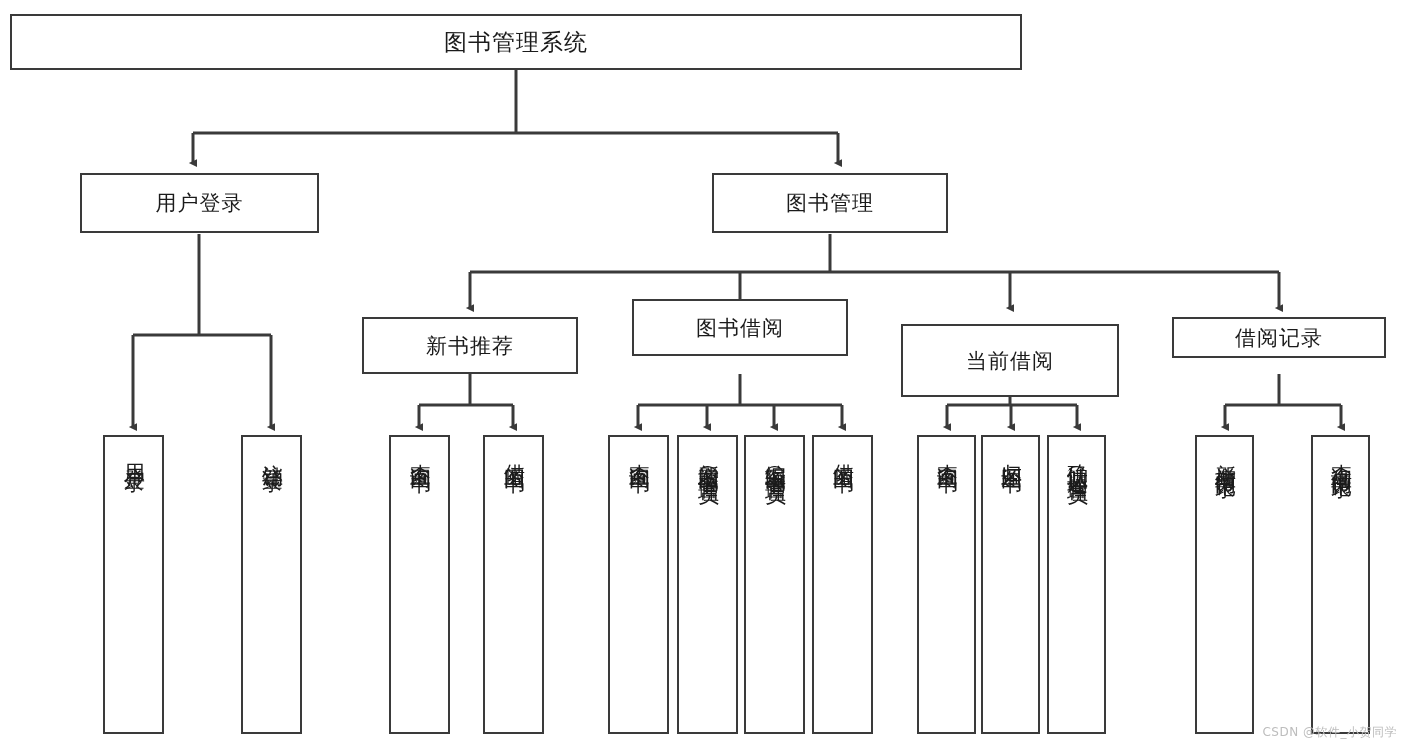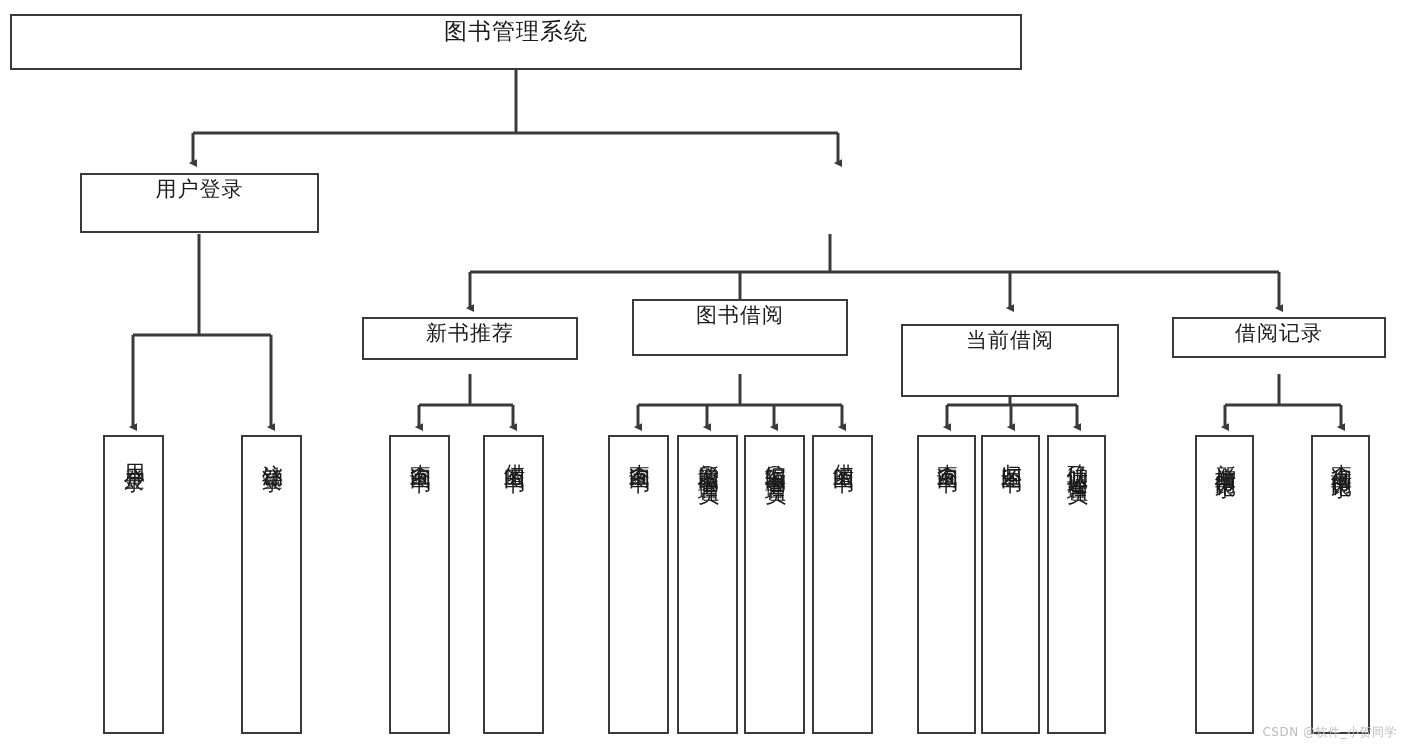--- a/index.html
+++ b/index.html
@@ -24,21 +24,21 @@
     width: 1405px;
     height: 747px;
     pointer-events: none;
   }
   .node {
     position: absolute;
     box-sizing: border-box;
     background: #ffffff;
     border: 2px solid #3a3a3a;
     display: flex;
-    align-items: flex-start;
+    align-items: center;
     justify-content: center;
     color: #1b1b1b;
     text-align: center;
   }
   .node.root {
     font-size: 23px;
     letter-spacing: 1px;
   }
   .node.branch {
     font-size: 21px;
@@ -123,22 +123,25 @@
     </g>
   </svg>
 
   <div class="node root" style="left:10px; top:14px; width:1012px; height:56px;">
     <span>图书管理系统</span>
   </div>
 
   <div class="node branch" style="left:80px; top:173px; width:239px; height:60px;">
     <span>用户登录</span>
   </div>
+  <div class="node branch" style="left:712px; top:173px; width:236px; height:60px;">
+    <span>图书管理</span>
+  </div>
 
-  <div class="node branch" style="left:362px; top:317px; width:216px; height:43px;">
+  <div class="node branch" style="left:362px; top:317px; width:216px; height:57px;">
     <span>新书推荐</span>
   </div>
   <div class="node branch" style="left:632px; top:299px; width:216px; height:57px;">
     <span>图书借阅</span>
   </div>
   <div class="node branch" style="left:901px; top:324px; width:218px; height:73px;">
     <span>当前借阅</span>
   </div>
   <div class="node branch" style="left:1172px; top:317px; width:214px; height:41px;">
     <span>借阅记录</span>

